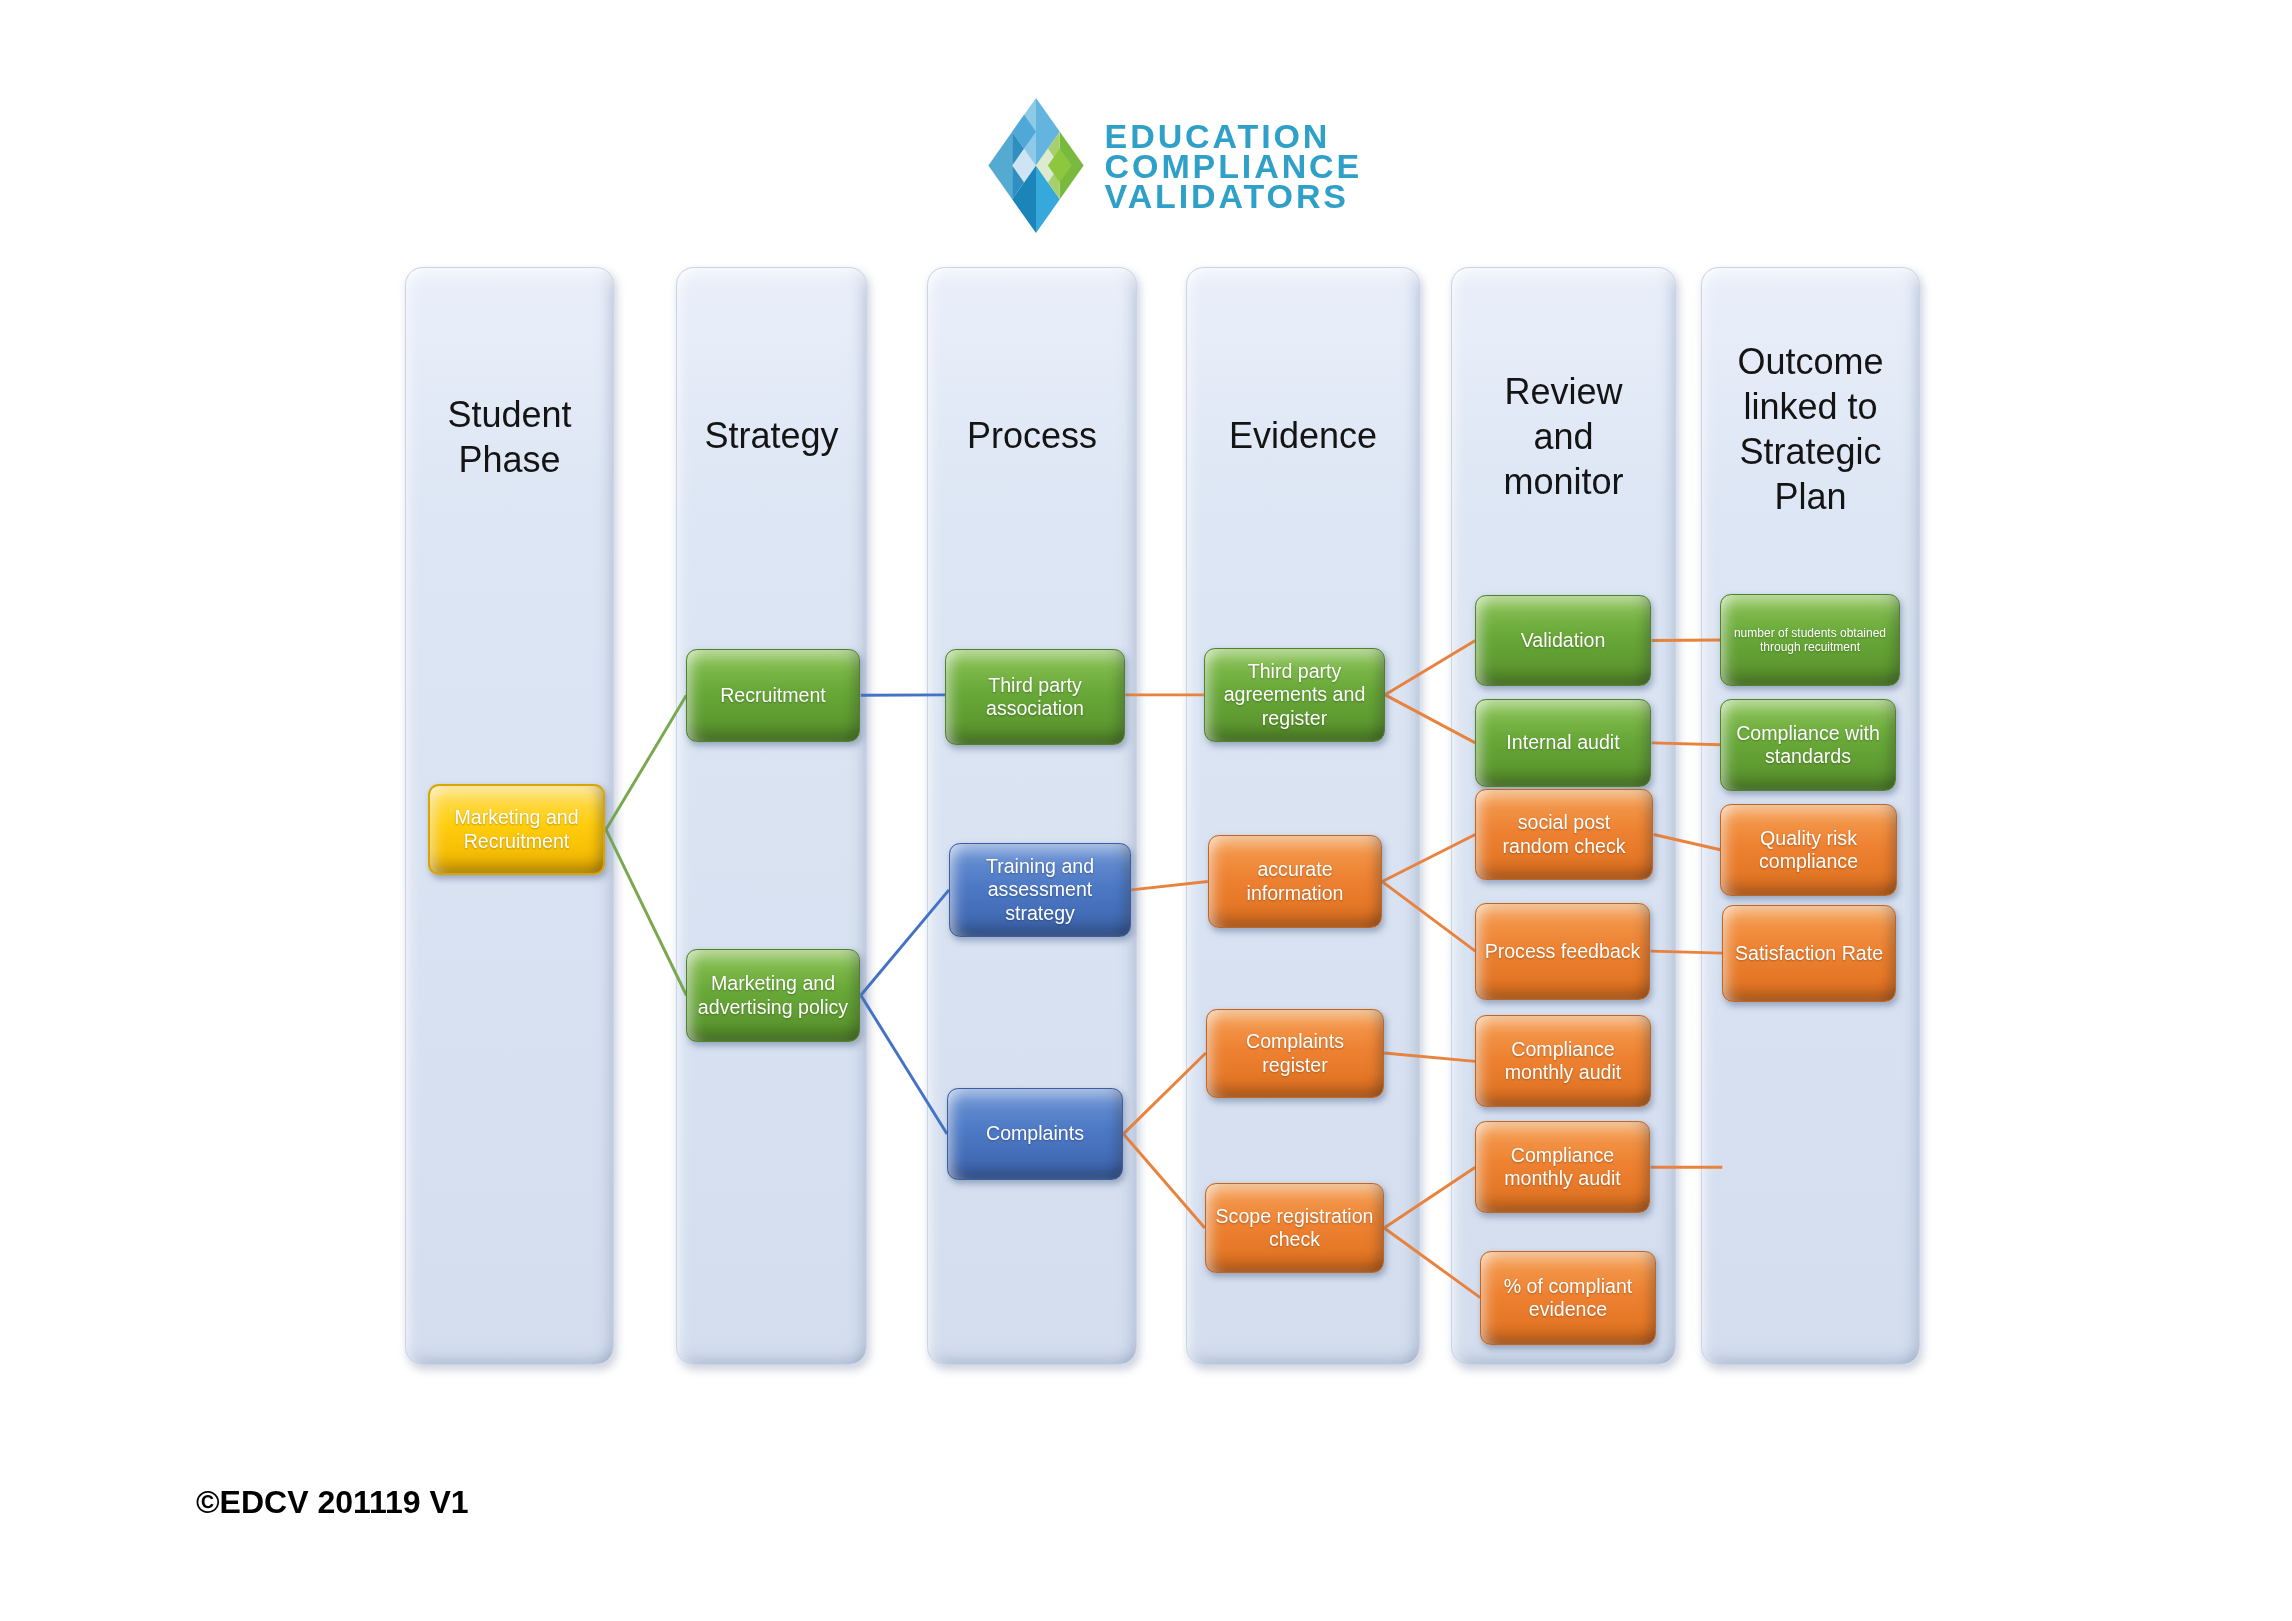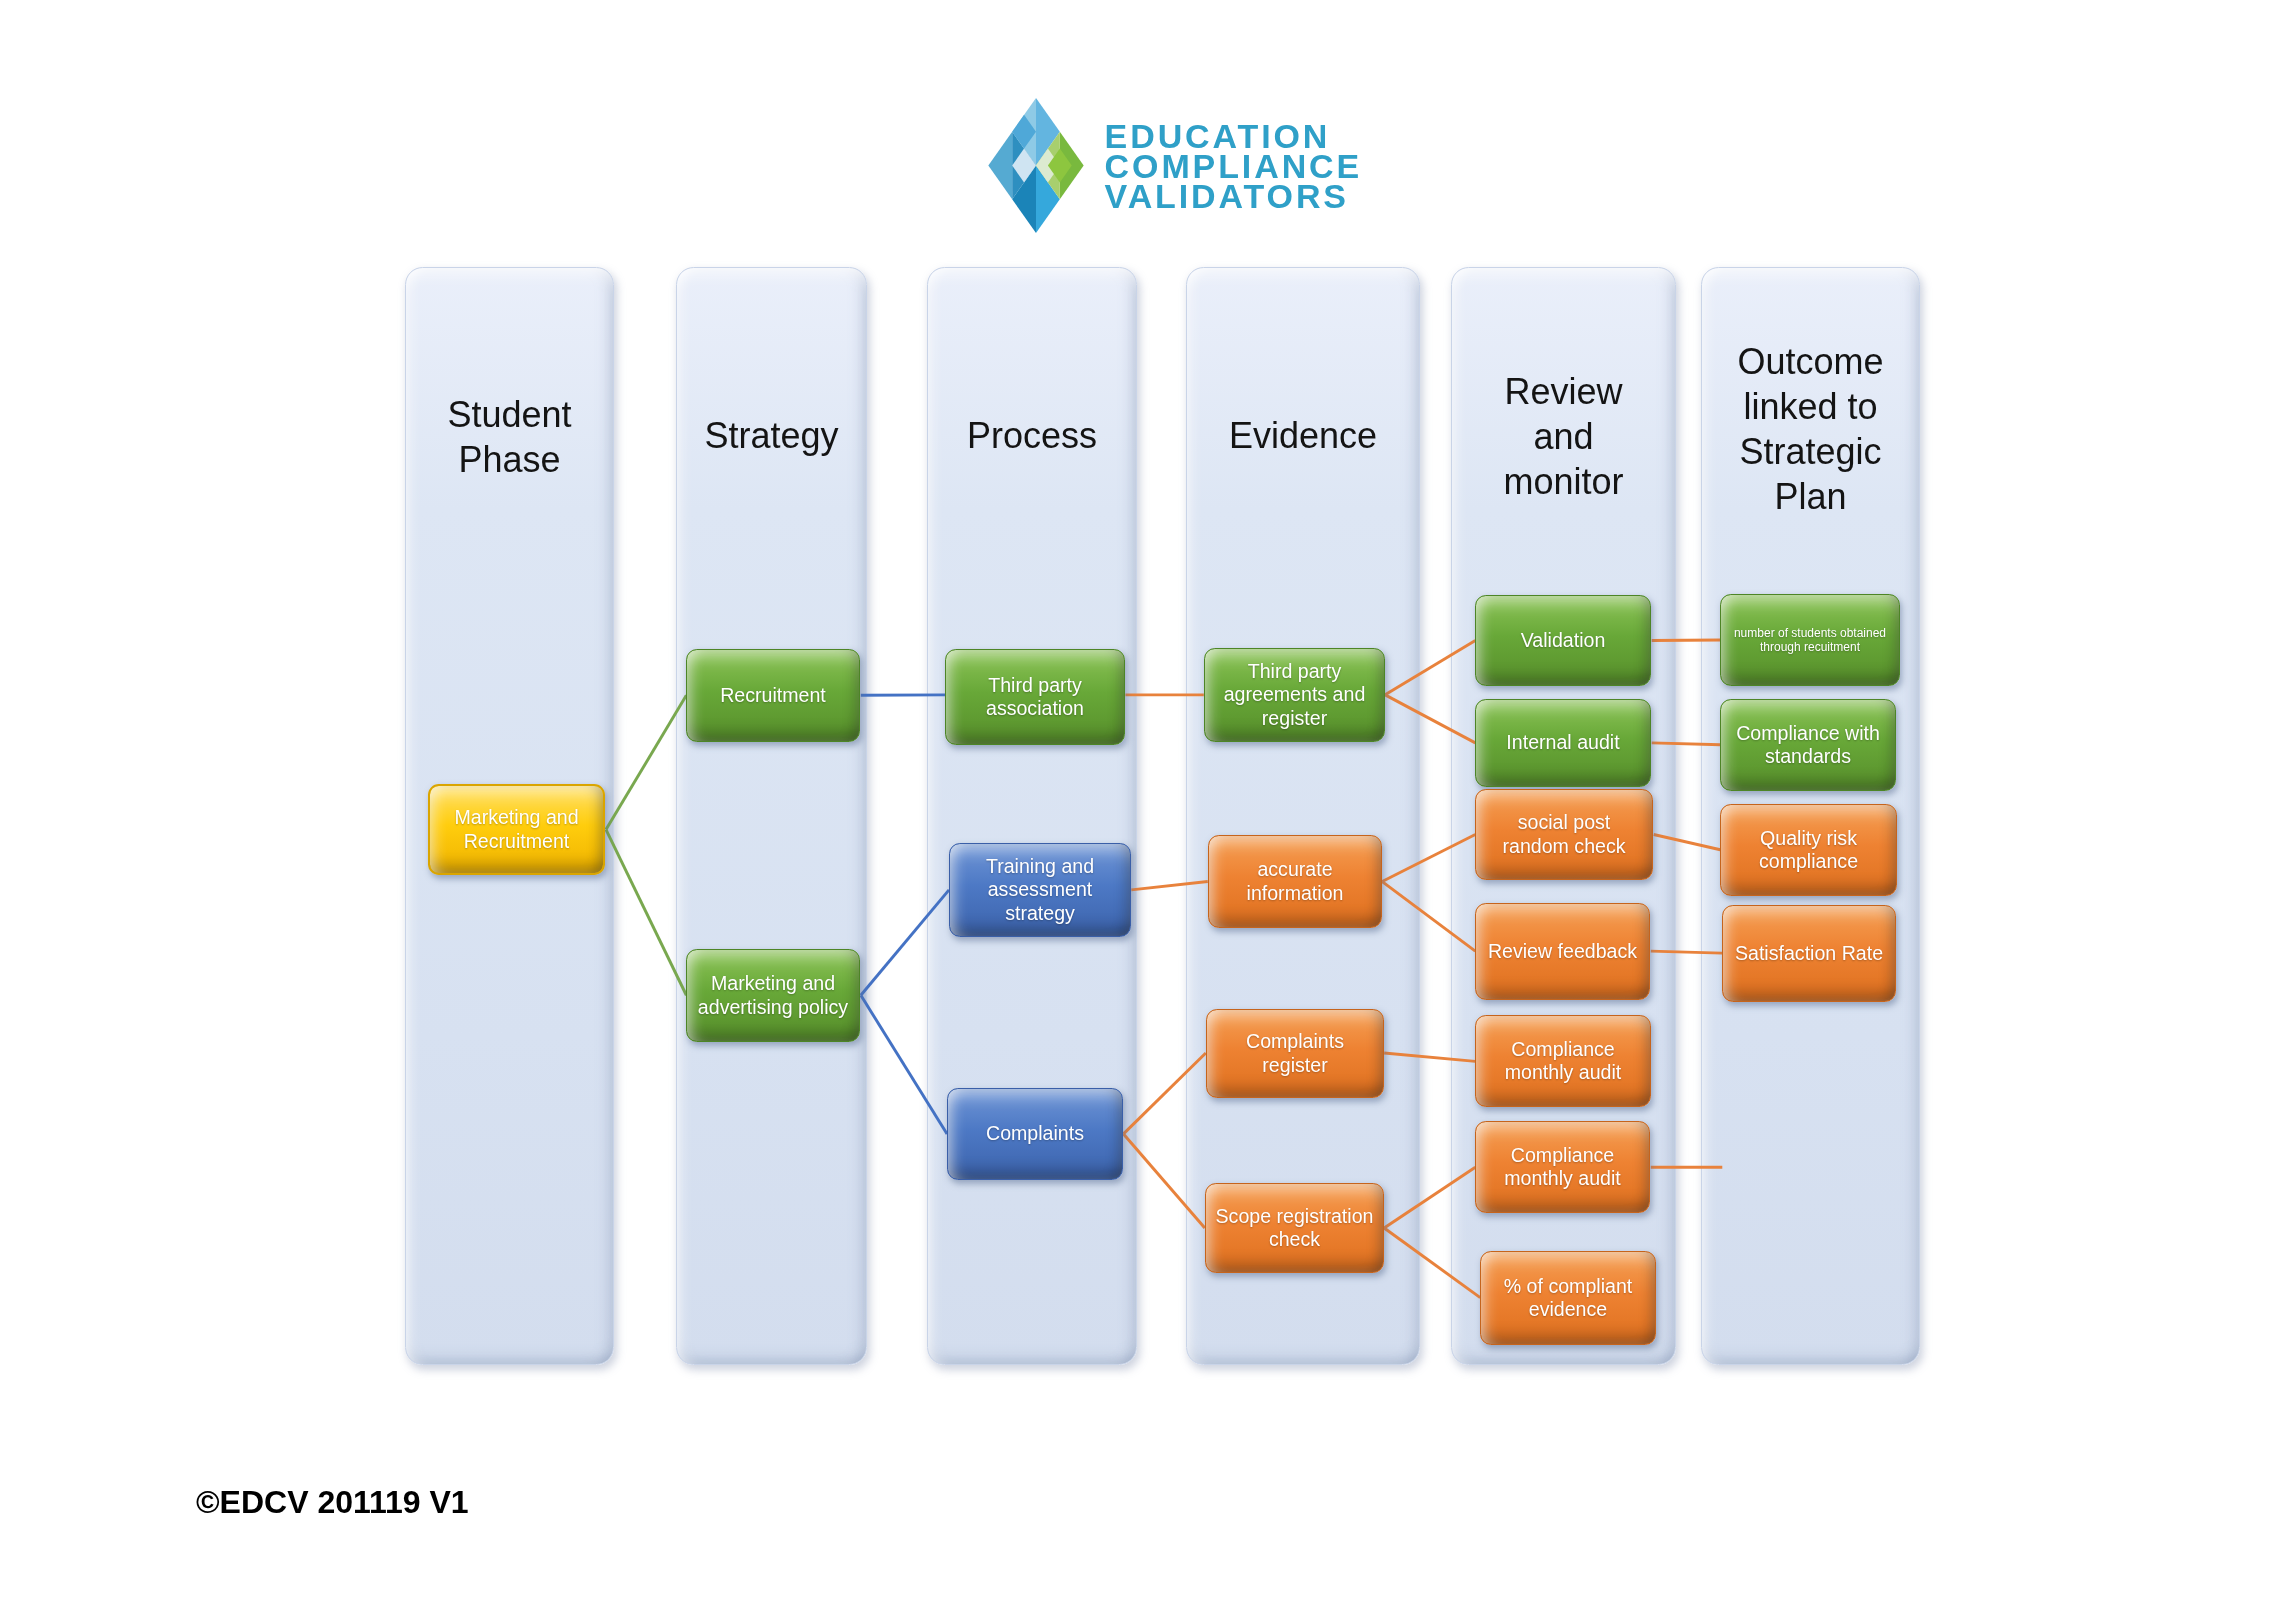--- a/index.html
+++ b/index.html
@@ -152,21 +152,21 @@
   <div class="node green" style="left:1475px;top:595px;width:176px;height:91px;">
     <span>Validation</span>
     </div>
   <div class="node green" style="left:1475px;top:699px;width:176px;height:88px;">
     <span>Internal audit</span>
     </div>
   <div class="node orange" style="left:1475px;top:789px;width:178px;height:91px;">
     <span>social post random check</span>
     </div>
   <div class="node orange" style="left:1475px;top:903px;width:175px;height:97px;">
-    <span>Review feedback</span>
+    <span>Process feedback</span>
     </div>
   <div class="node orange" style="left:1475px;top:1015px;width:176px;height:92px;">
     <span>Compliance monthly audit</span>
     </div>
   <div class="node orange" style="left:1475px;top:1121px;width:175px;height:92px;">
     <span>Compliance monthly audit</span>
     </div>
   <div class="node orange" style="left:1480px;top:1251px;width:176px;height:94px;">
     <span>% of compliant evidence</span>
     </div>

